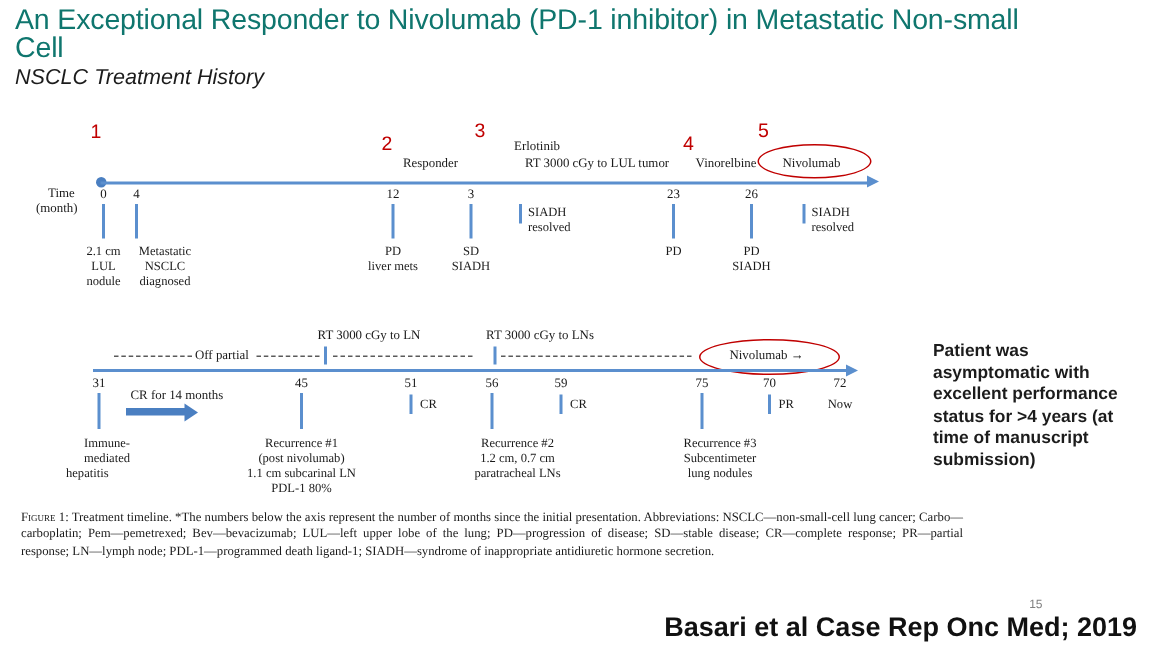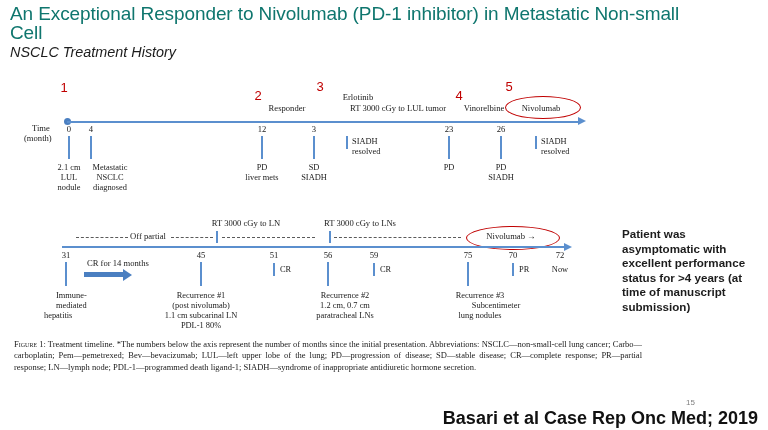--- a/index.html
+++ b/index.html
@@ -297,21 +297,21 @@
   <div class="abs tx-small ctr" style="left:345px; top:301px;">1.2 cm, 0.7 cm</div>
   <div class="abs tx-small ctr" style="left:345px; top:311px;">paratracheal LNs</div>
 
   <div class="abs tick-num ctr" style="left:374px; top:250px;">59</div>
   <div class="vtick" style="left:373px; top:263px; height:13px;"></div>
   <div class="abs tx-small" style="left:380px; top:265px;">CR</div>
 
   <div class="abs tick-num ctr" style="left:468px; top:250px;">75</div>
   <div class="vtick" style="left:467px; top:262px; height:24px;"></div>
   <div class="abs tx-small ctr" style="left:480px; top:291px;">Recurrence #3</div>
-  <div class="abs tx-small ctr" style="left:496px; top:301px;">Subcentimeter</div>
+  <div class="abs tx-small ctr" style="left:480px; top:301px;">Subcentimeter</div>
   <div class="abs tx-small ctr" style="left:480px; top:311px;">lung nodules</div>
 
   <div class="abs tick-num ctr" style="left:513px; top:250px;">70</div>
   <div class="vtick" style="left:512px; top:263px; height:13px;"></div>
   <div class="abs tx-small" style="left:519px; top:265px;">PR</div>
 
   <div class="abs tick-num ctr" style="left:560px; top:250px;">72</div>
   <div class="abs tx-small ctr" style="left:560px; top:265px;">Now</div>
 
 </div>

